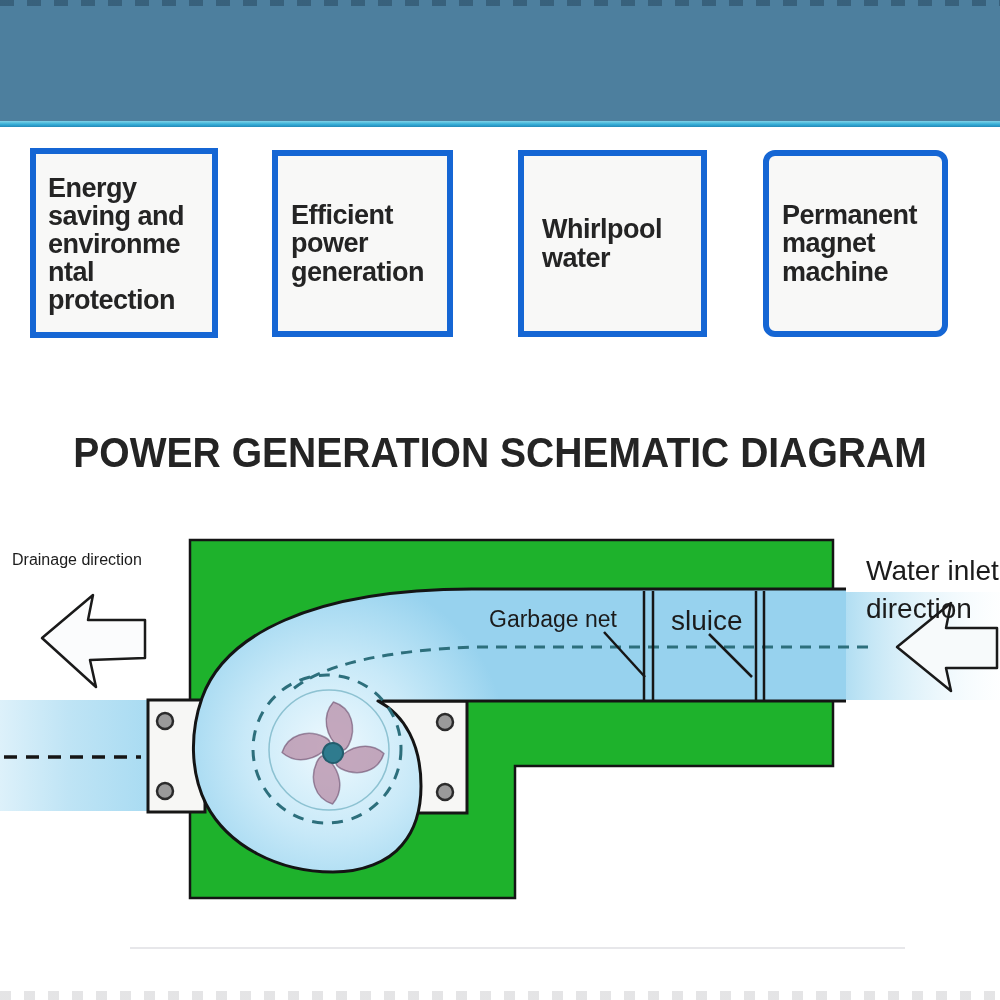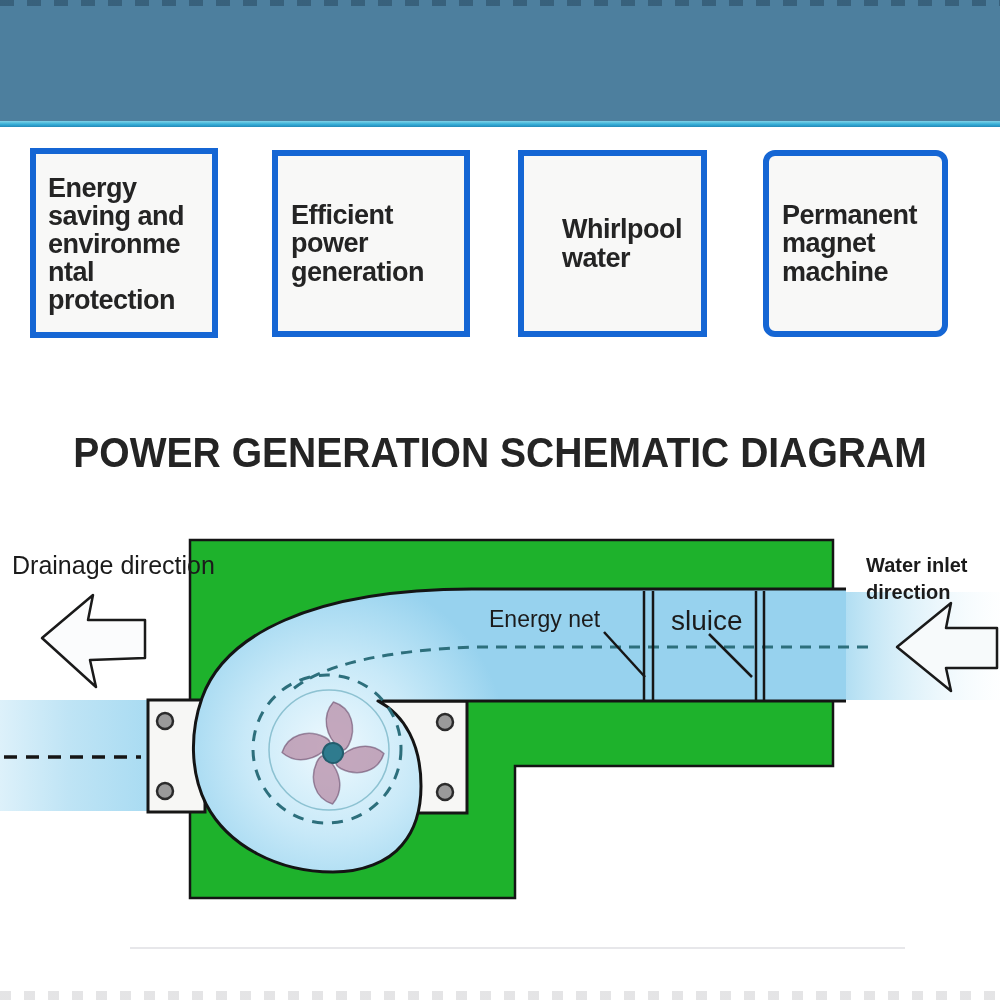--- a/index.html
+++ b/index.html
@@ -16,35 +16,35 @@
   
   .feature-box{
     position:absolute;box-sizing:border-box;height:190px;
     background:#f8f8f7;border:6px solid var(--box-border-blue,#1566d4);
     display:flex;align-items:center;
     color:#242424;font-size:27px;font-weight:700;line-height:1.04;letter-spacing:-0.5px;
   }
   .feature-box .txt{white-space:pre-line;padding-left:13px;padding-right:6px;}
   .feature-box:nth-child(1){left:30px;top:148px;width:188px;align-items:flex-start;}
   .feature-box:nth-child(1) .txt{padding-top:20px;padding-left:12px;}
-  .feature-box:nth-child(2){left:272px;top:150px;width:198px;height:187px;}
-  .feature-box:nth-child(3){left:518px;top:150px;width:189px;height:187px;padding-left:20px;}
+  .feature-box:nth-child(2){left:272px;top:150px;width:181px;height:187px;}
+  .feature-box:nth-child(3){left:518px;top:150px;width:189px;height:187px;}
   .feature-box:nth-child(3) .txt{padding-left:18px;}
   .feature-box:nth-child(4){left:763px;top:150px;width:185px;height:187px;border-radius:12px;}
   
   .main-title{
     position:absolute;left:0;top:429px;width:1000px;text-align:center;
     font-size:42px;font-weight:700;color:#242424;letter-spacing:0;
     transform:scaleX(.93);transform-origin:50% 50%;white-space:nowrap;
   }
   
   .diagram-svg{position:absolute;left:0;top:0;width:1000px;height:1000px;}
   .diagram-label{position:absolute;color:#1b1b1b;white-space:pre-line;}
-  .lbl-drainage{left:12px;top:551px;font-size:25px;}
-  .lbl-inlet{left:866px;top:552px;font-size:20px;line-height:1.35;font-weight:bold;}
+  .lbl-drainage{left:12px;top:551px;font-size:16px;}
+  .lbl-inlet{left:866px;top:552px;font-size:28px;line-height:1.35;}
   .lbl-garbage{left:489px;top:606px;font-size:23px;}
   .lbl-sluice{left:671px;top:605px;font-size:28px;}
   .plate{fill:#f7f7f5;stroke:#161616;stroke-width:3;}
   .bolt{fill:#9a9a9a;stroke:#2b2b2b;stroke-width:2.5;}
   .blade{fill:var(--fan-mauve,#ba94ac);fill-opacity:.8;stroke:rgba(96,64,96,.55);stroke-width:1.5;}
   
   .bottom-rule{position:absolute;left:130px;top:947px;width:775px;height:2px;background:#e7e7ea;}
   .bottom-remnant{position:absolute;left:0;top:991px;width:1000px;height:9px;
     background:repeating-linear-gradient(90deg,rgba(160,160,165,.28) 0 11px,rgba(160,160,165,0) 11px 24px);}
 </style>
@@ -144,20 +144,20 @@
     <circle class="bolt" cx="165" cy="721" r="8"></circle>
     <circle class="bolt" cx="165" cy="791" r="8"></circle>
     <circle class="bolt" cx="445" cy="722" r="8"></circle>
     <circle class="bolt" cx="445" cy="792" r="8"></circle>
 
     <polygon points="42,638 93,595 88,620 145,620 145,658 90,660 96,687" fill="#fbfcfd" stroke="#1a1a1a" stroke-width="2.5" stroke-linejoin="round"></polygon>
     <polygon points="897,647 951,603 946,628 997,628 997,668 946,668 951,691" fill="#f7fafb" stroke="#1a1a1a" stroke-width="2.5" stroke-linejoin="round"></polygon>
   </svg>
 
   <div class="diagram-label lbl-drainage">Drainage direction</div>
-  <div class="diagram-label lbl-garbage">Energy net</div>
+  <div class="diagram-label lbl-garbage">Garbage net</div>
   <div class="diagram-label lbl-sluice">sluice</div>
   <div class="diagram-label lbl-inlet">Water inlet
 direction</div>
 
   <div class="bottom-rule"></div>
   <div class="bottom-remnant"></div>
 </div>
 
 </body></html>

